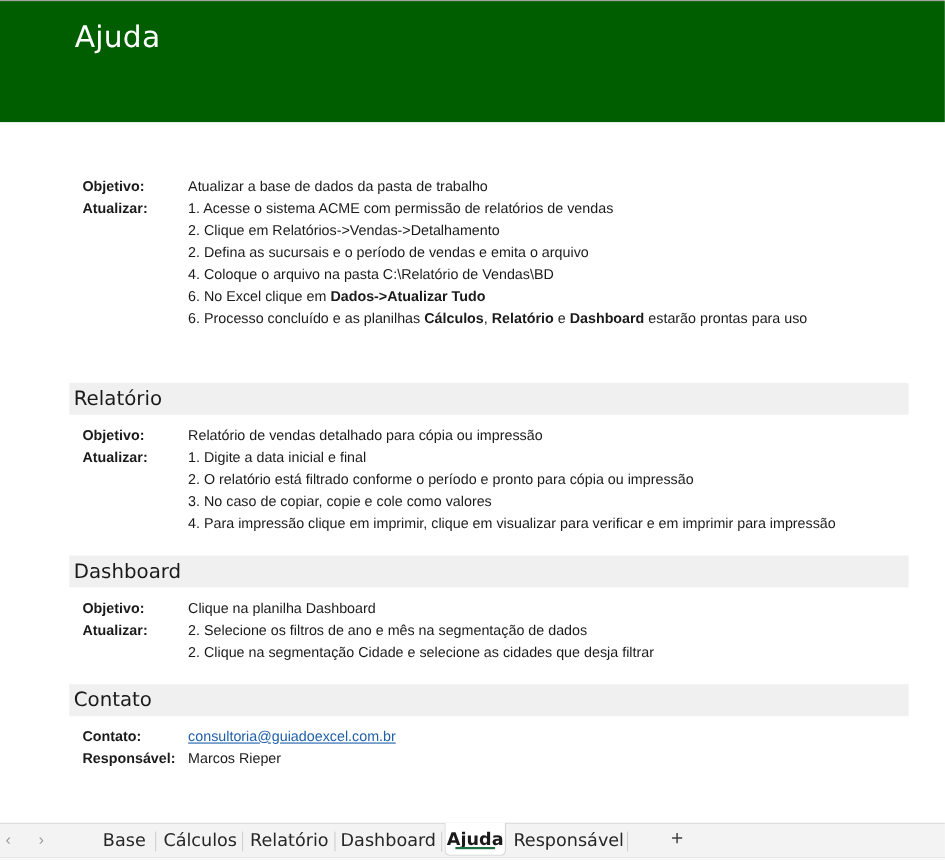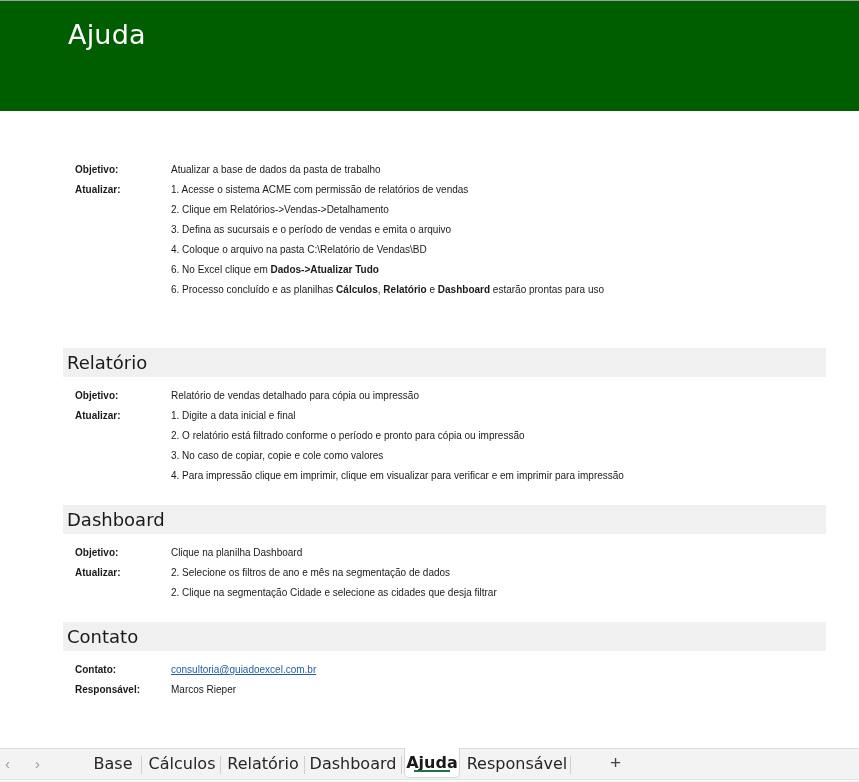--- a/index.html
+++ b/index.html
@@ -4,21 +4,21 @@
 <style>
   * { box-sizing: border-box; margin: 0; padding: 0; }
   html, body { width: 859px; height: 782px; overflow: hidden; background: #ffffff; }
   body { font-family: "Liberation Sans", sans-serif; color: #1a1a1a; position: relative; }
   .topline { position: absolute; left: 0; top: 0; width: 859px; height: 1px; background: #a0a0a0; }
   .banner { position: absolute; left: 0; top: 1px; width: 859px; height: 110px; background: #005e00; }
   .banner-title { position: absolute; left: 68px; top: 18px; font-size: 27px; color: #ffffff; font-family: "DejaVu Sans", sans-serif; font-weight: normal; letter-spacing: 0.2px; }
   .section { position: absolute; left: 63px; width: 763px; }
   .sec-head { height: 29px; background: #f0f0f0; padding-left: 4px; font-size: 18px; line-height: 30px; color: #1a1a1a; font-family: "DejaVu Sans", sans-serif; }
   .rows { padding-top: 9px; }
-  .row { position: relative; height: 20px; font-size: 10px; line-height: 20px; }
+  .row { position: relative; height: 20px; font-size: 13px; line-height: 20px; }
   .row .lbl { position: absolute; left: 12px; font-weight: bold; }
   .row .val { position: absolute; left: 108px; white-space: nowrap; }
   .val b { font-weight: bold; }
   .link { color: #1f5fa8; text-decoration: underline; cursor: pointer; }
   .tabbar { position: absolute; left: 0; top: 748px; width: 859px; height: 34px; background: #f3f3f3; border-top: 1px solid #dcdcdc; }
   .tabbar .bottomline { position: absolute; left: 0; bottom: 0; width: 859px; height: 3px; background: #f9f9f9; border-top: 1px solid #e6e6e6; }
   .nav { position: absolute; top: 6px; font-size: 15px; color: #9a9a9a; cursor: pointer; }
   .tab { position: absolute; top: 0; height: 30px; font-size: 16px; line-height: 30px; color: #262626; text-align: center; cursor: pointer; font-family: "DejaVu Sans", sans-serif; }
   .sep { position: absolute; top: 7px; width: 1px; height: 18px; background: #d0d0d0; }
   .tab.active { background: #ffffff; border: 1px solid #d6d6d6; border-top: none; border-radius: 0 0 5px 5px; font-weight: bold; color: #1a1a1a; top: -1px; height: 30px; }
@@ -40,21 +40,21 @@
       <span class="val">Atualizar a base de dados da pasta de trabalho</span>
     </div>
     <div class="row">
       <span class="lbl">Atualizar:</span>
       <span class="val">1. Acesse o sistema ACME com permissão de relatórios de vendas</span>
     </div>
     <div class="row">
       <span class="val">2. Clique em Relatórios-&gt;Vendas-&gt;Detalhamento</span>
     </div>
     <div class="row">
-      <span class="val">3. Defina as sucursais e o período de vendas e emita o arquivo</span>
+      <span class="val">2. Defina as sucursais e o período de vendas e emita o arquivo</span>
     </div>
     <div class="row">
       <span class="val">4. Coloque o arquivo na pasta C:\Relatório de Vendas\BD</span>
     </div>
     <div class="row">
       <span class="val"><span>6. No Excel clique em </span><b>Dados-&gt;</b><b>Atualizar Tudo</b></span>
     </div>
     <div class="row">
       <span class="val"><span>6. Processo concluído e as planilhas </span><b>Cálculos</b><span>, </span><b>Relatório</b><span style="white-space:pre"> e </span><b>Dashboard</b><span style="white-space:pre"> estarão prontas para uso</span></span>
     </div>

